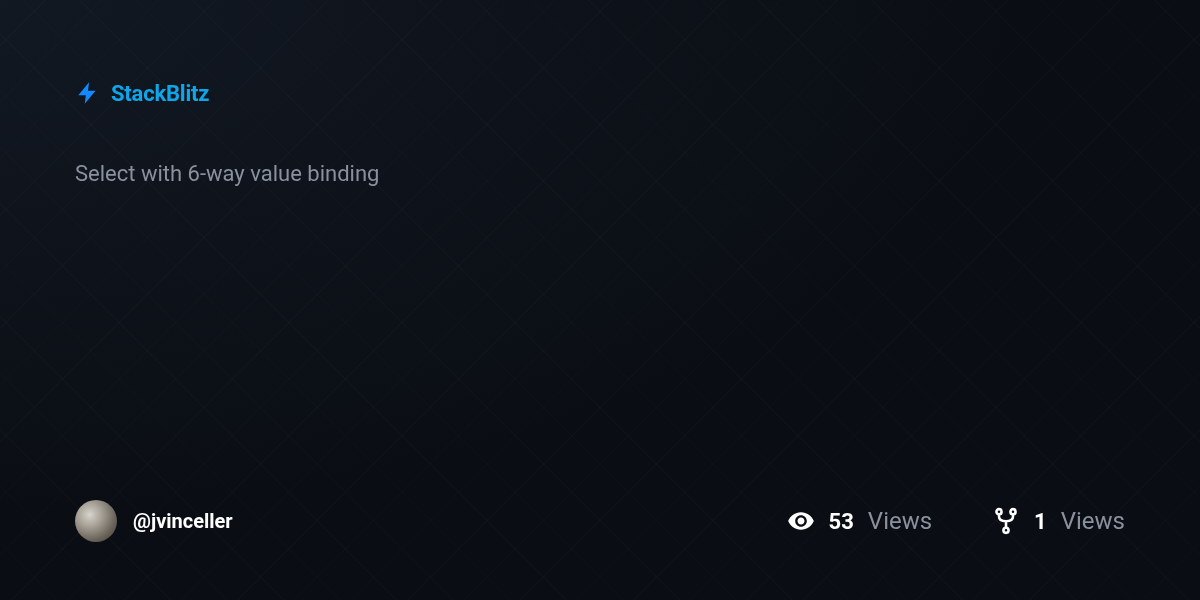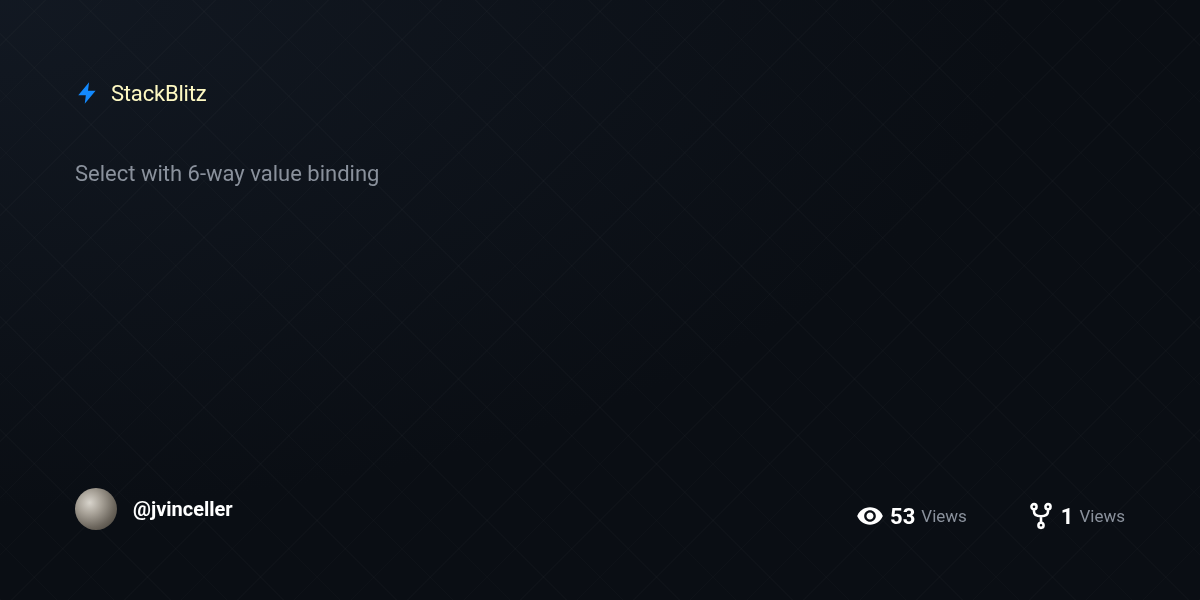--- a/index.html
+++ b/index.html
@@ -32,44 +32,44 @@
       gap: 10px;
       margin-bottom: 55px;
     }
     .brand-icon svg {
       width: 26px;
       height: 26px;
       display: block;
     }
     .brand-name {
       font-size: 22px;
-      font-weight: 400;
-      color: #fef9c3;
+      font-weight: 700;
+      color: #0ea5e9;
       letter-spacing: -0.2px;
     }
     .title {
       font-size: 52px;
       font-weight: 800;
       line-height: 1.12;
       letter-spacing: -1px;
       color: #ffffff;
       margin-bottom: 28px;
     }
     .subtitle {
       font-size: 22px;
       font-weight: 400;
       color: #8a919c;
     }
     .footer {
       position: absolute;
-      bottom: 70px;
+      bottom: 58px;
       left: 75px;
       right: 75px;
       display: flex;
-      align-items: flex-end;
+      align-items: center;
       justify-content: space-between;
     }
     .author {
       display: flex;
       align-items: center;
       gap: 16px;
     }
     .avatar {
       width: 42px;
       height: 42px;
@@ -83,34 +83,34 @@
       color: #ffffff;
     }
     .stats {
       display: flex;
       align-items: center;
       gap: 60px;
     }
     .stat {
       display: flex;
       align-items: center;
-      gap: 6px;
+      gap: 14px;
     }
     .stat-icon svg {
       width: 28px;
       height: 28px;
       display: block;
     }
     .stat-count {
       font-size: 22px;
       font-weight: 700;
       color: #ffffff;
     }
     .stat-label {
-      font-size: 17px;
+      font-size: 24px;
       font-weight: 400;
       color: #8a919c;
     }
   </style>
 </head>
 <body>
 
 <div class="container">
   <div class="brand">
     <span class="brand-icon">

